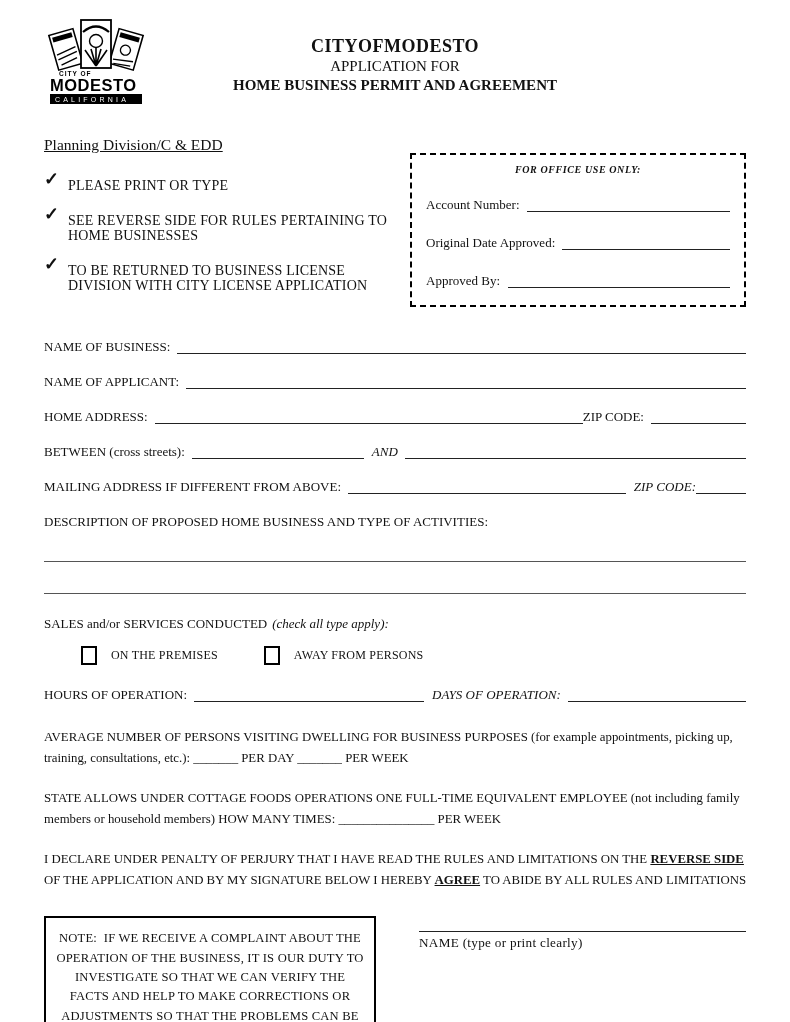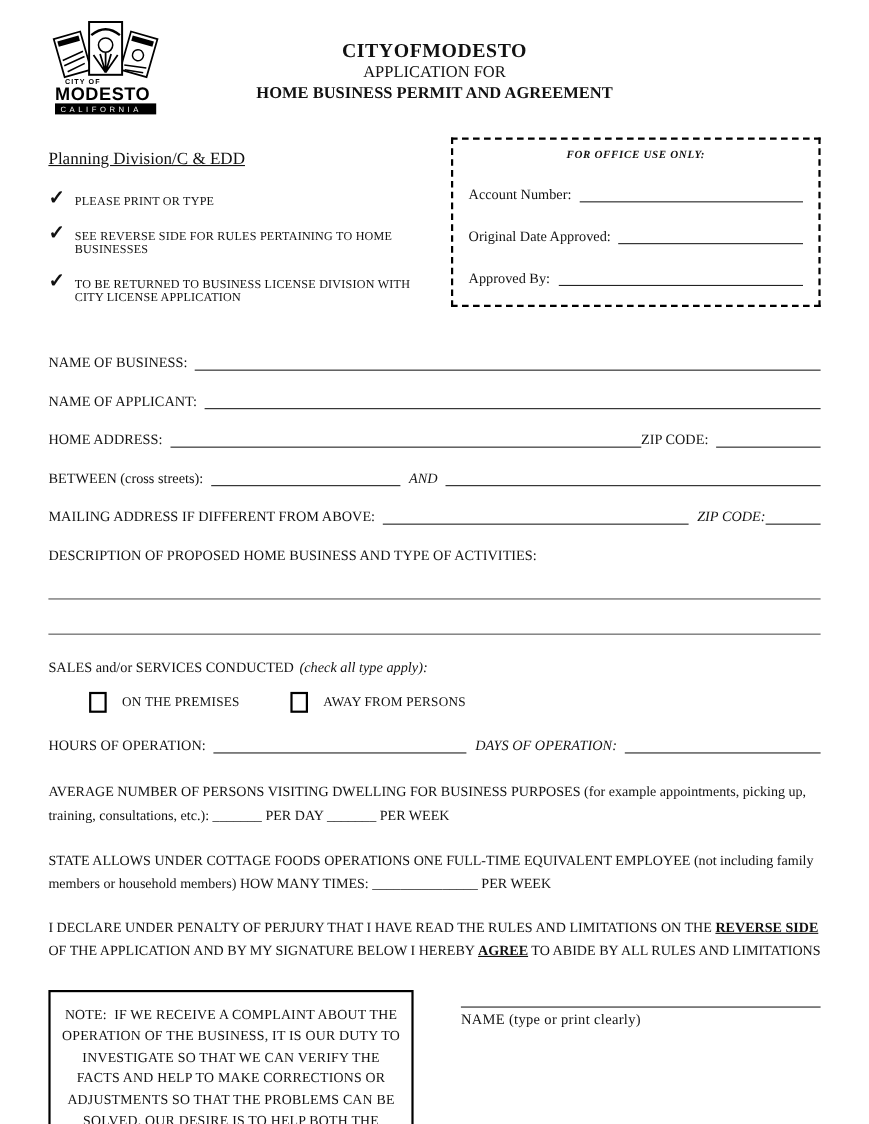--- a/index.html
+++ b/index.html
@@ -16,26 +16,26 @@
 
   
   .header { position: relative; height: 112px; }
   .logo { position: absolute; left: 45px; top: 12px; width: 102px; height: 96px; }
   .titles { position: absolute; left: 0; right: 0; top: 36px; text-align: center; }
   .title-1 { font-size: 18px; font-weight: bold; letter-spacing: 0.5px; }
   .title-2 { font-size: 15px; margin-top: 1px; }
   .title-3 { font-size: 15px; font-weight: bold; margin-top: 2px; }
 
   
-  .subheader { display: flex; justify-content: space-between; padding: 0 44px; align-items: center; }
+  .subheader { display: flex; justify-content: space-between; padding: 0 44px; align-items: flex-end; }
   .left-col { width: 352px; padding-top: 24px; }
   .planning-heading { font-size: 15.5px; text-decoration: underline; margin-bottom: 17px; }
   .check-item { display: flex; margin-bottom: 13px; }
   .check-glyph { font-size: 18px; font-weight: bold; line-height: 0.9; width: 24px; flex: 0 0 24px; }
-  .check-text { font-size: 11px; line-height: 1.08; padding-top: 7px; letter-spacing: 0.2px; }
+  .check-text { font-size: 14px; line-height: 1.08; padding-top: 7px; letter-spacing: 0.2px; }
   .office-box { width: 336px; border: 2px dashed #000; padding: 9px 14px 16px 14px; margin-top: 2px; }
   .ob-title { text-align: center; font-weight: bold; font-style: italic; font-size: 10px; letter-spacing: 0.6px; }
   .ob-row { display: flex; align-items: flex-end; margin-top: 22px; font-size: 13px; }
   .ob-row .lbl { white-space: nowrap; }
 
   
   .form { padding: 0 44px; margin-top: 32px; font-size: 13px; }
   .row { display: flex; align-items: flex-end; margin-bottom: 19px; }
   .lbl { white-space: nowrap; }
   .line { flex: 1 1 auto; border-bottom: 1px solid #222; height: 14px; margin: 0 0 1px 7px; min-width: 20px; }

